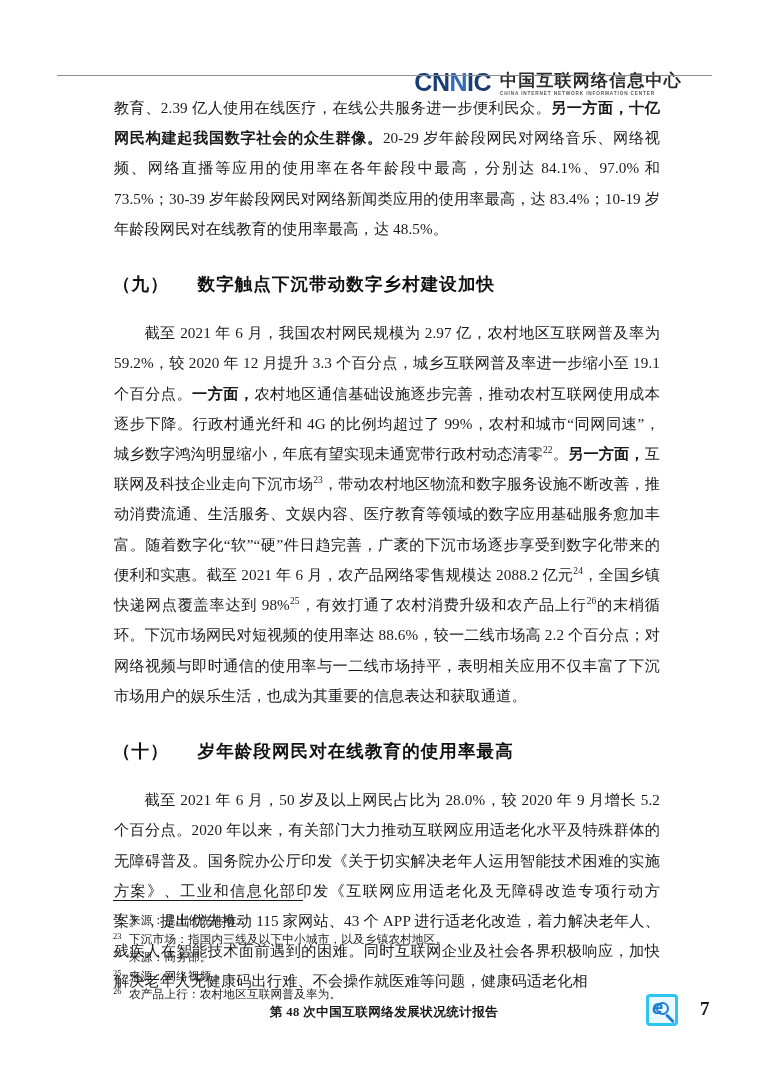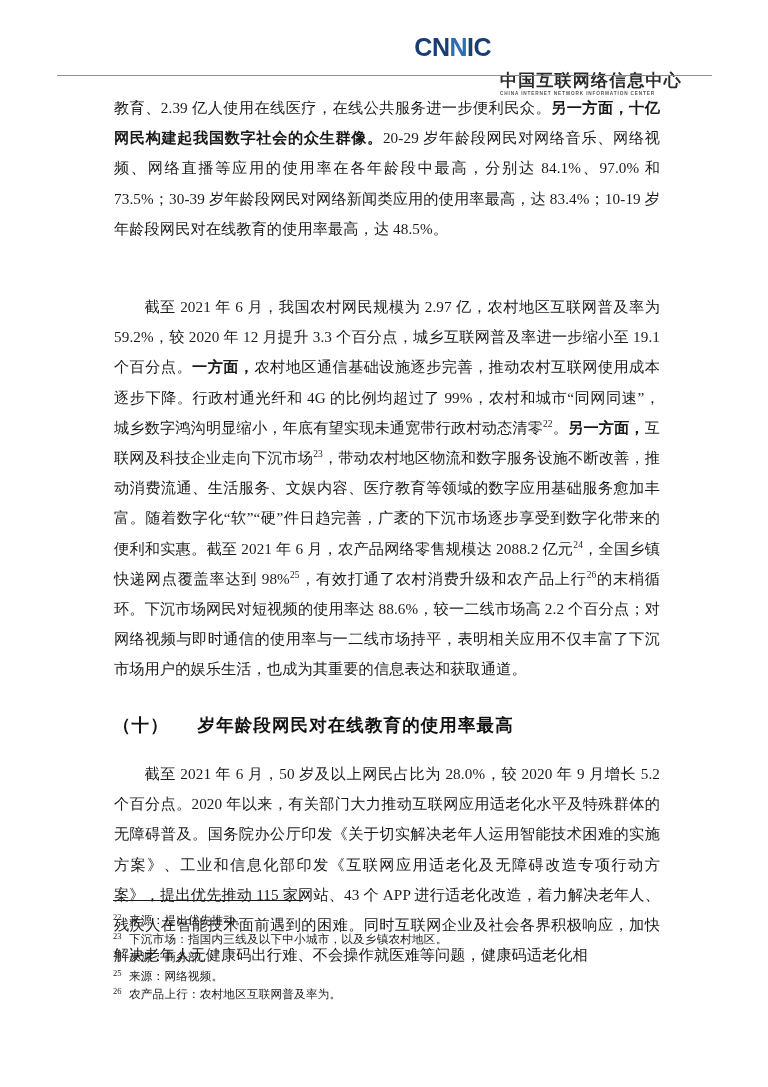--- a/index.html
+++ b/index.html
@@ -25,21 +25,21 @@
     left: 0;
     top: 0;
     width: 768px;
     height: 80px;
   }
   .logo-block {
     position: absolute;
     right: 86px;
     top: 36px;
     display: flex;
-    align-items: flex-start;
+    align-items: flex-end;
     gap: 9px;
   }
   .logo-mark {
     font-family: "Liberation Sans", sans-serif;
     font-size: 25px;
     font-weight: bold;
     letter-spacing: -0.5px;
     color: #1a3d73;
     line-height: 1;
     position: relative;
@@ -239,20 +239,21 @@
       </div>
     </div>
     <div class="header-rule"></div>
   </div>
 
   <div class="content">
 
     <p class="para"><span>教育、2.39 亿人使用在线医疗，在线公共服务进一步便利民众。</span><span class="b">另一方面，十亿网民构建起我国数字社会的众生群像。</span><span>20-29 岁年龄段网民对网络音乐、网络视频、网络直播等应用的使用率在各年龄段中最高，分别达 84.1%、97.0% 和 73.5%；30-39 岁年龄段网民对网络新闻类应用的使用率最高，达 83.4%；10-19 岁年龄段网民对在线教育的使用率最高，达 48.5%。</span></p>
 
     <div class="gap-before-h"></div>
+    <h2 class="section-heading">（九）    数字触点下沉带动数字乡村建设加快</h2>
     <div class="gap-after-h"></div>
 
     <p class="para indent"><span>截至 2021 年 6 月，我国农村网民规模为 2.97 亿，农村地区互联网普及率为 59.2%，较 2020 年 12 月提升 3.3 个百分点，城乡互联网普及率进一步缩小至 19.1 个百分点。</span><span class="b">一方面，</span><span>农村地区通信基础设施逐步完善，推动农村互联网使用成本逐步下降。行政村通光纤和 4G 的比例均超过了 99%，农村和城市“同网同速”，城乡数字鸿沟明显缩小，年底有望实现未通宽带行政村动态清零</span><sup>22</sup><span>。</span><span class="b">另一方面，</span><span>互联网及科技企业走向下沉市场</span><sup>23</sup><span>，带动农村地区物流和数字服务设施不断改善，推动消费流通、生活服务、文娱内容、医疗教育等领域的数字应用基础服务愈加丰富。随着数字化“软”“硬”件日趋完善，广袤的下沉市场逐步享受到数字化带来的便利和实惠。截至 2021 年 6 月，农产品网络零售规模达 2088.2 亿元</span><sup>24</sup><span>，全国乡镇快递网点覆盖率达到 98%</span><sup>25</sup><span>，有效打通了农村消费升级和农产品上行</span><sup>26</sup><span>的末梢循环。下沉市场网民对短视频的使用率达 88.6%，较一二线市场高 2.2 个百分点；对网络视频与即时通信的使用率与一二线市场持平，表明相关应用不仅丰富了下沉市场用户的娱乐生活，也成为其重要的信息表达和获取通道。</span></p>
 
     <div class="gap-before-h"></div>
     <h2 class="section-heading">（十）    岁年龄段网民对在线教育的使用率最高</h2>
     <div class="gap-after-h"></div>
 
     <p class="para indent">截至 2021 年 6 月，50 岁及以上网民占比为 28.0%，较 2020 年 9 月增长 5.2 个百分点。2020 年以来，有关部门大力推动互联网应用适老化水平及特殊群体的无障碍普及。国务院办公厅印发《关于切实解决老年人运用智能技术困难的实施方案》、工业和信息化部印发《互联网应用适老化及无障碍改造专项行动方案》，提出优先推动 115 家网站、43 个 APP 进行适老化改造，着力解决老年人、残疾人在智能技术面前遇到的困难。同时互联网企业及社会各界积极响应，加快解决老年人无健康码出行难、不会操作就医难等问题，健康码适老化相</p>
   </div>
@@ -275,14 +276,24 @@
     <div class="fn-item">
       <span class="fn-num">25</span>
       <span class="fn-text">来源：网络视频。</span>
     </div>
     <div class="fn-item">
       <span class="fn-num">26</span>
       <span class="fn-text">农产品上行：农村地区互联网普及率为。</span>
     </div>
   </div>
 
+  <div class="footer">
+    <div class="footer-title">第 48 次中国互联网络发展状况统计报告</div>
+    <div class="footer-badge">
+      <div class="badge-frame"></div>
+      <div class="badge-e">e</div>
+      <div class="badge-ring"></div>
+      <div class="badge-handle"></div>
+    </div>
+    <div class="page-number">7</div>
+  </div>
 
 </div>
 
 </body></html>

